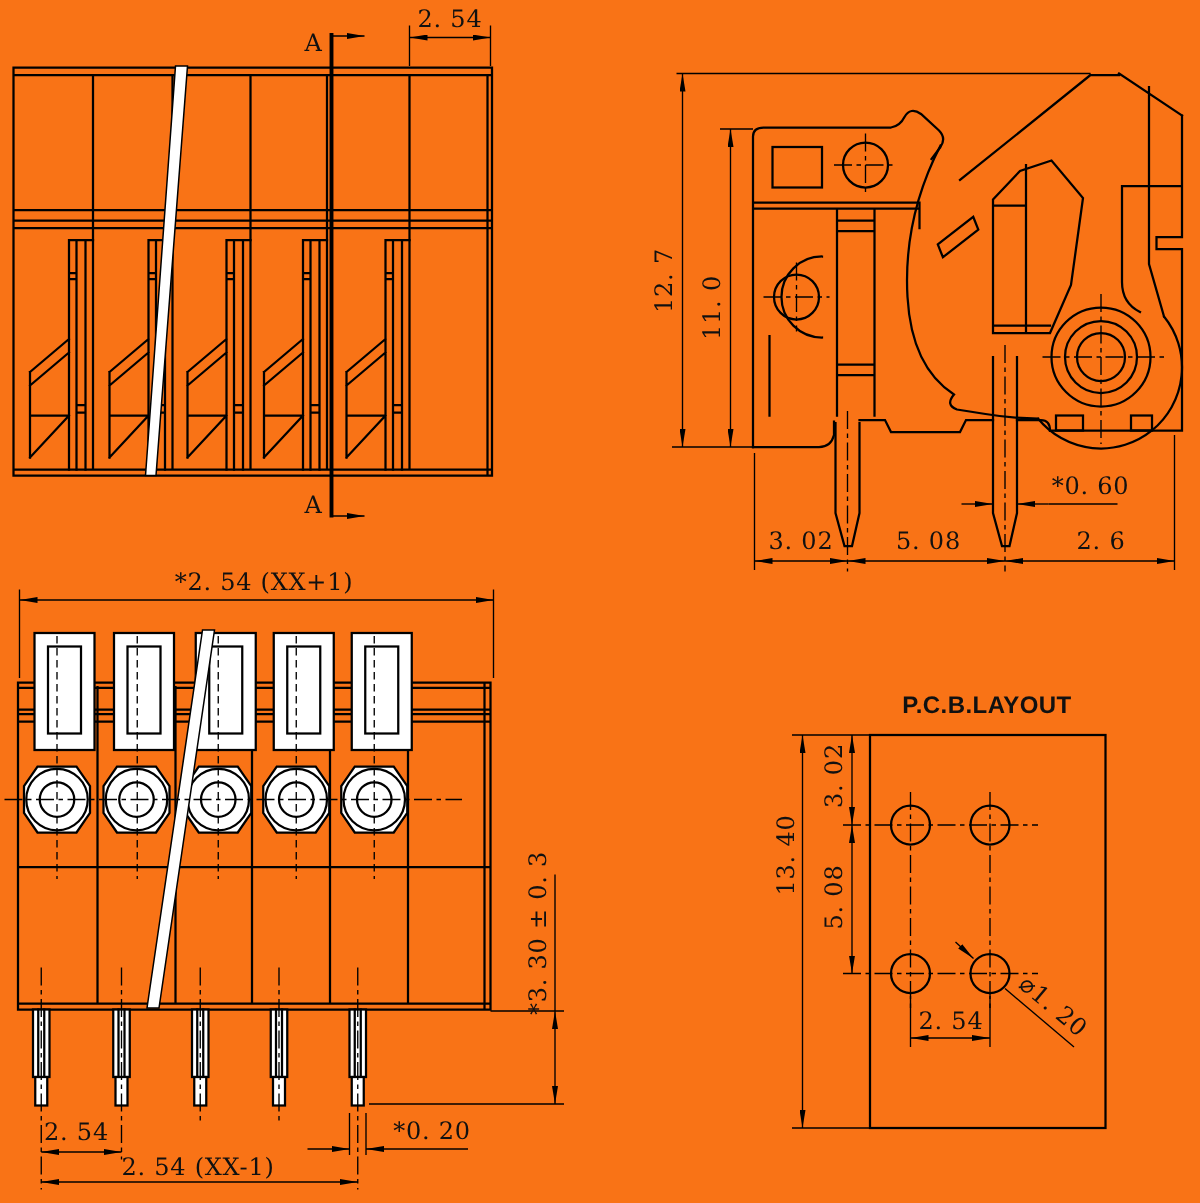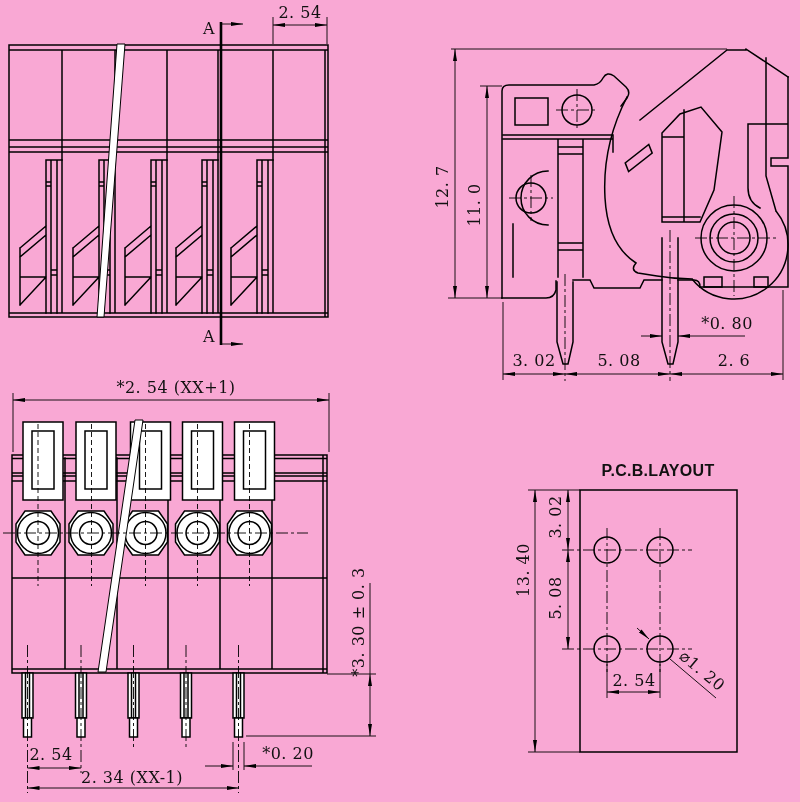--- a/index.html
+++ b/index.html
@@ -1,16 +1,16 @@
 <!DOCTYPE html>
 <html><head>
 <meta charset="utf-8">
 <style>
   html,body{margin:0;padding:0;background:#fff;}
-  #stage{position:relative;width:800px;height:802px;background:#f9a8d4;overflow:hidden;
+  #stage{position:relative;width:800px;height:802px;background:#f97316;overflow:hidden;
          font-family:"DejaVu Serif","DejaVu Sans",serif;}
   #stage svg{position:absolute;left:0;top:0;}
   .hv{stroke:#000;stroke-width:1.5;fill:none;stroke-linecap:square;}
   .hvf{stroke:#000;stroke-width:1.5;fill:#fff;stroke-linecap:square;}
   .thin{stroke:#000;stroke-width:0.9;fill:none;stroke-linecap:butt;}
   .cl{stroke:#000;stroke-width:0.9;fill:none;stroke-dasharray:12 3 3 3;}
   .dsh{stroke:#000;stroke-width:0.9;fill:none;stroke-dasharray:5 3;}
   .sec{stroke:#000;stroke-width:2.6;fill:none;}
   .brk{fill:#fff;stroke:#000;stroke-width:1;}
   .dim{position:absolute;transform:translate(-50%,-50%);font-size:16px;color:#111;
@@ -170,28 +170,28 @@
     </g>
   </g>
 </svg>
 
 <span class="dim" style="left:300px;top:13px;">2. 54</span>
 <span class="dim" style="left:209px;top:29px;">A</span>
 <span class="dim" style="left:209px;top:337px;">A</span>
 
 <span class="dim r" style="left:443px;top:187px;">12. 7</span>
 <span class="dim r" style="left:475px;top:205px;">11. 0</span>
-<span class="dim" style="left:727px;top:324px;">*0. 80</span>
+<span class="dim" style="left:727px;top:324px;">*0. 60</span>
 <span class="dim" style="left:534px;top:361px;">3. 02</span>
 <span class="dim" style="left:619px;top:361px;">5. 08</span>
 <span class="dim" style="left:734px;top:361px;">2. 6</span>
 
 <span class="dim" style="left:176px;top:388px;">*2. 54 (XX+1)</span>
 <span class="dim" style="left:51px;top:755px;">2. 54</span>
-<span class="dim" style="left:132px;top:778px;">2. 34 (XX-1)</span>
+<span class="dim" style="left:132px;top:778px;">2. 54 (XX-1)</span>
 <span class="dim" style="left:288px;top:754px;">*0. 20</span>
 <span class="dim r" style="left:359px;top:622px;">*3. 30 ± 0. 3</span>
 
 <span class="ttl" style="left:658px;top:471px;">P.C.B.LAYOUT</span>
 <span class="dim r" style="left:524px;top:570px;">13. 40</span>
 <span class="dim r" style="left:556px;top:517px;">3. 02</span>
 <span class="dim r" style="left:556px;top:598px;">5. 08</span>
 <span class="dim" style="left:634px;top:681px;">2. 54</span>
 <span class="dim r45" style="left:702px;top:671px;">⌀1. 20</span>
 

